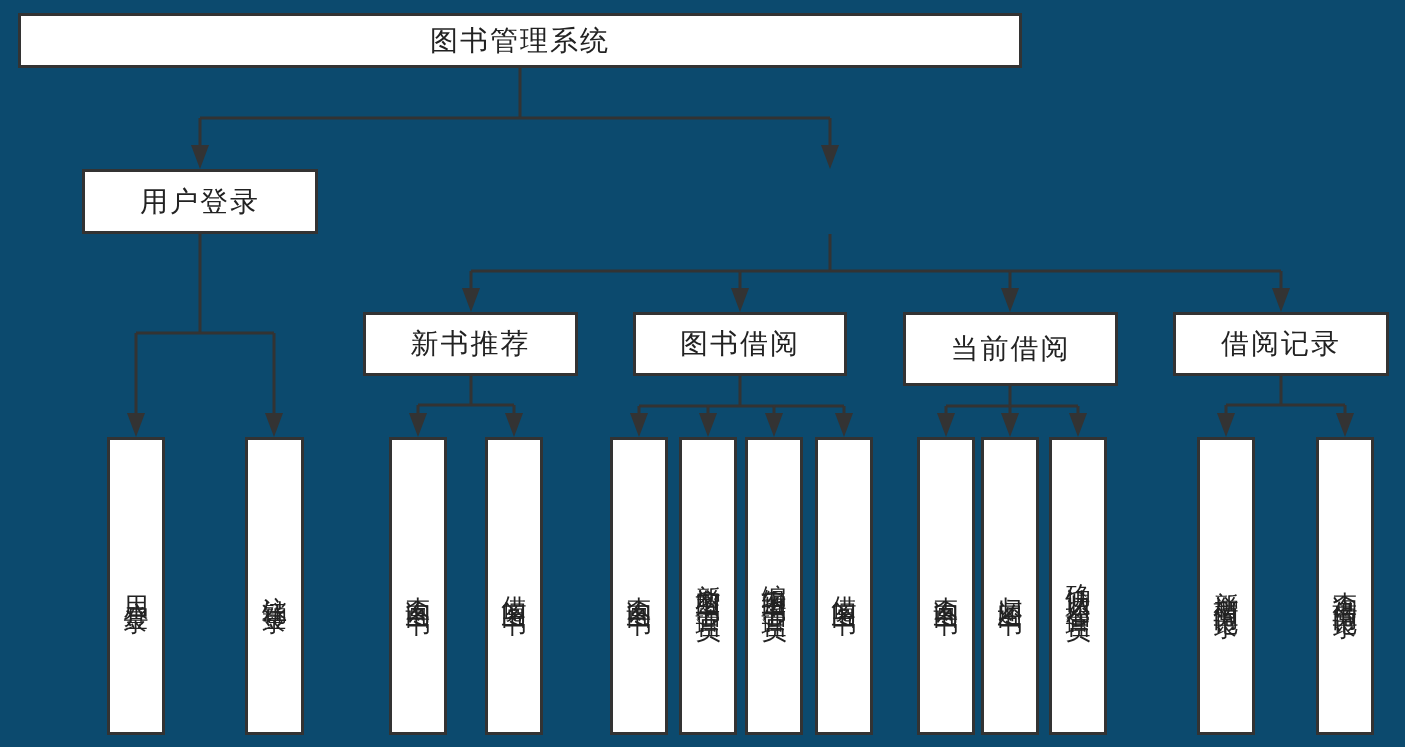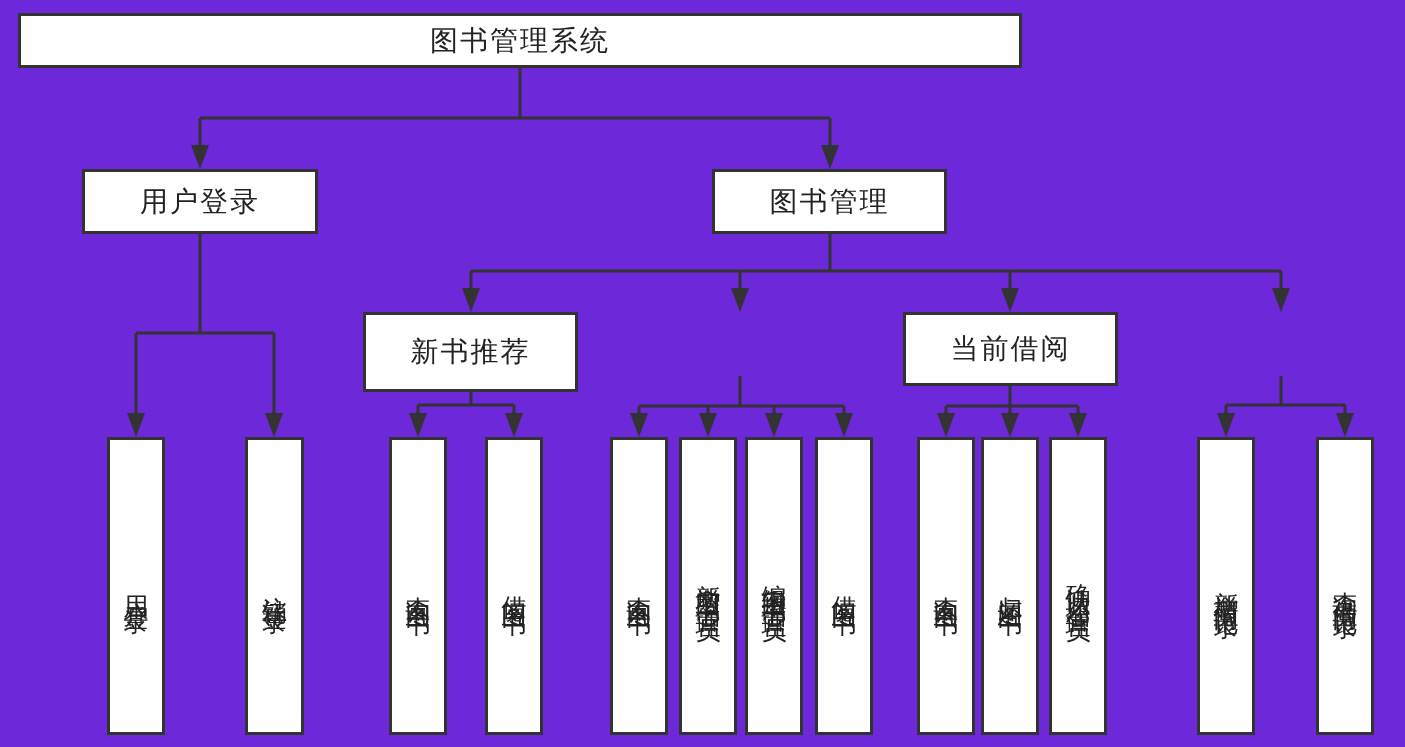--- a/index.html
+++ b/index.html
@@ -5,21 +5,21 @@
   html, body {
     margin: 0;
     padding: 0;
     background: #ffffff;
     font-family: "Liberation Sans", sans-serif;
   }
   .canvas {
     position: relative;
     width: 1405px;
     height: 747px;
-    background: #6d28d9;
+    background: #0c4a6e;
     overflow: hidden;
   }
   .wires {
     position: absolute;
     left: 0;
     top: 0;
     z-index: 1;
   }
   .hbox, .vbox {
     position: absolute;
@@ -128,29 +128,32 @@
     </g>
   </svg>
 
   <div class="hbox" style="left:18px; top:13px; width:1004px; height:55px;">
     <span>图书管理系统</span>
   </div>
 
   <div class="hbox" style="left:82px; top:169px; width:236px; height:65px;">
     <span>用户登录</span>
   </div>
-  <div class="hbox" style="left:712px; top:169px; width:235px; height:65px;">
-    <span>图书管理</span>
+
+  <div class="hbox" style="left:363px; top:312px; width:215px; height:64px;">
+    <span>新书推荐</span>
   </div>
-
-  <div class="hbox" style="left:363px; top:312px; width:215px; height:80px;">
-    <span>新书推荐</span>
+  <div class="hbox" style="left:633px; top:312px; width:214px; height:64px;">
+    <span>图书借阅</span>
   </div>
   <div class="hbox" style="left:903px; top:312px; width:215px; height:74px;">
     <span>当前借阅</span>
+  </div>
+  <div class="hbox" style="left:1173px; top:312px; width:216px; height:64px;">
+    <span>借阅记录</span>
   </div>
 
   <div class="vbox" style="left:107px; top:437px; width:58px; height:298px;">
     <span>用户登录</span>
   </div>
   <div class="vbox" style="left:245px; top:437px; width:59px; height:298px;">
     <span>注销登录</span>
   </div>
 
   <div class="vbox" style="left:389px; top:437px; width:58px; height:298px;">

